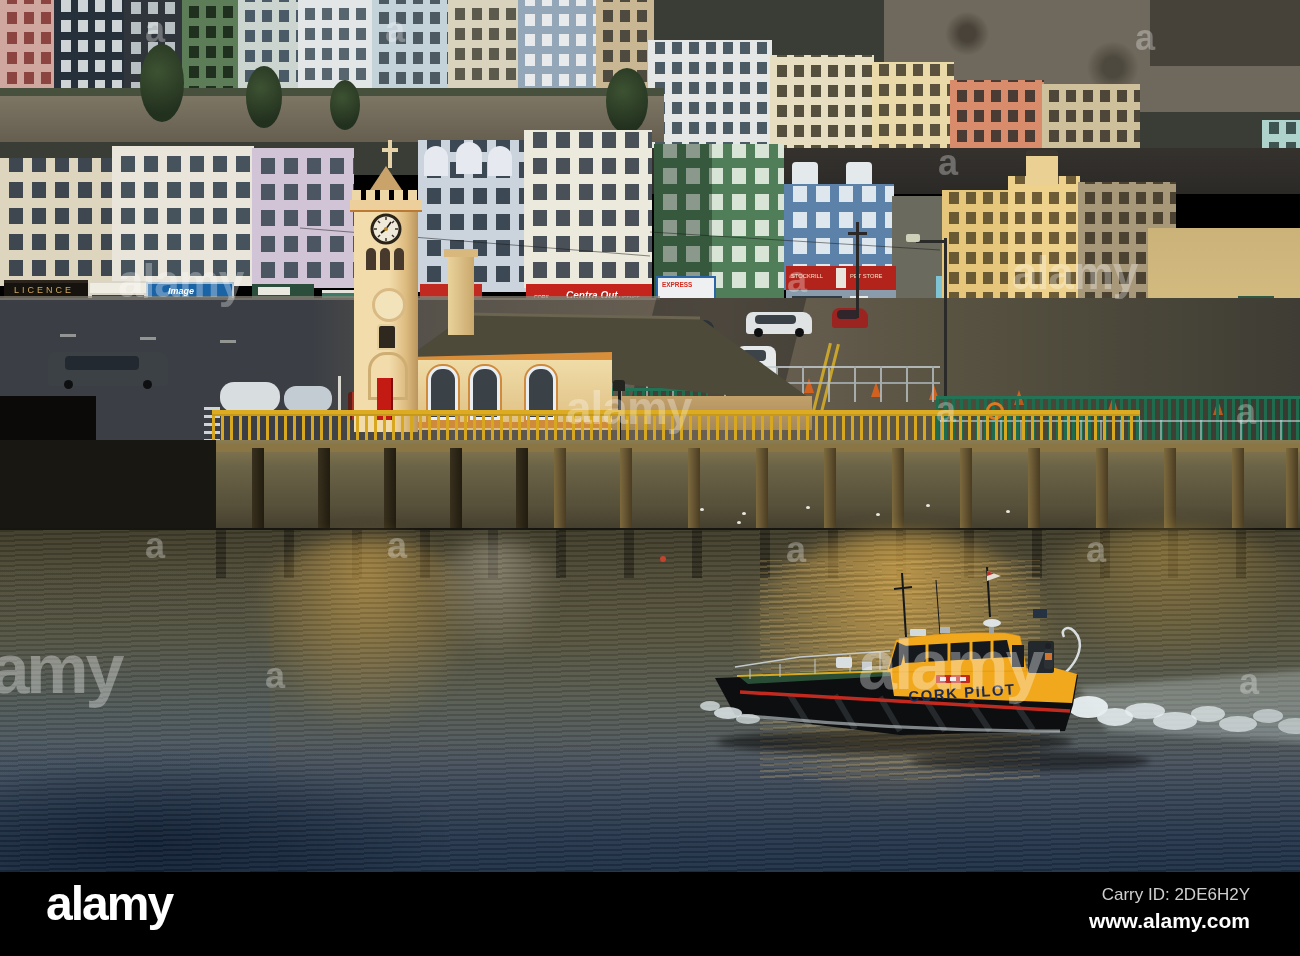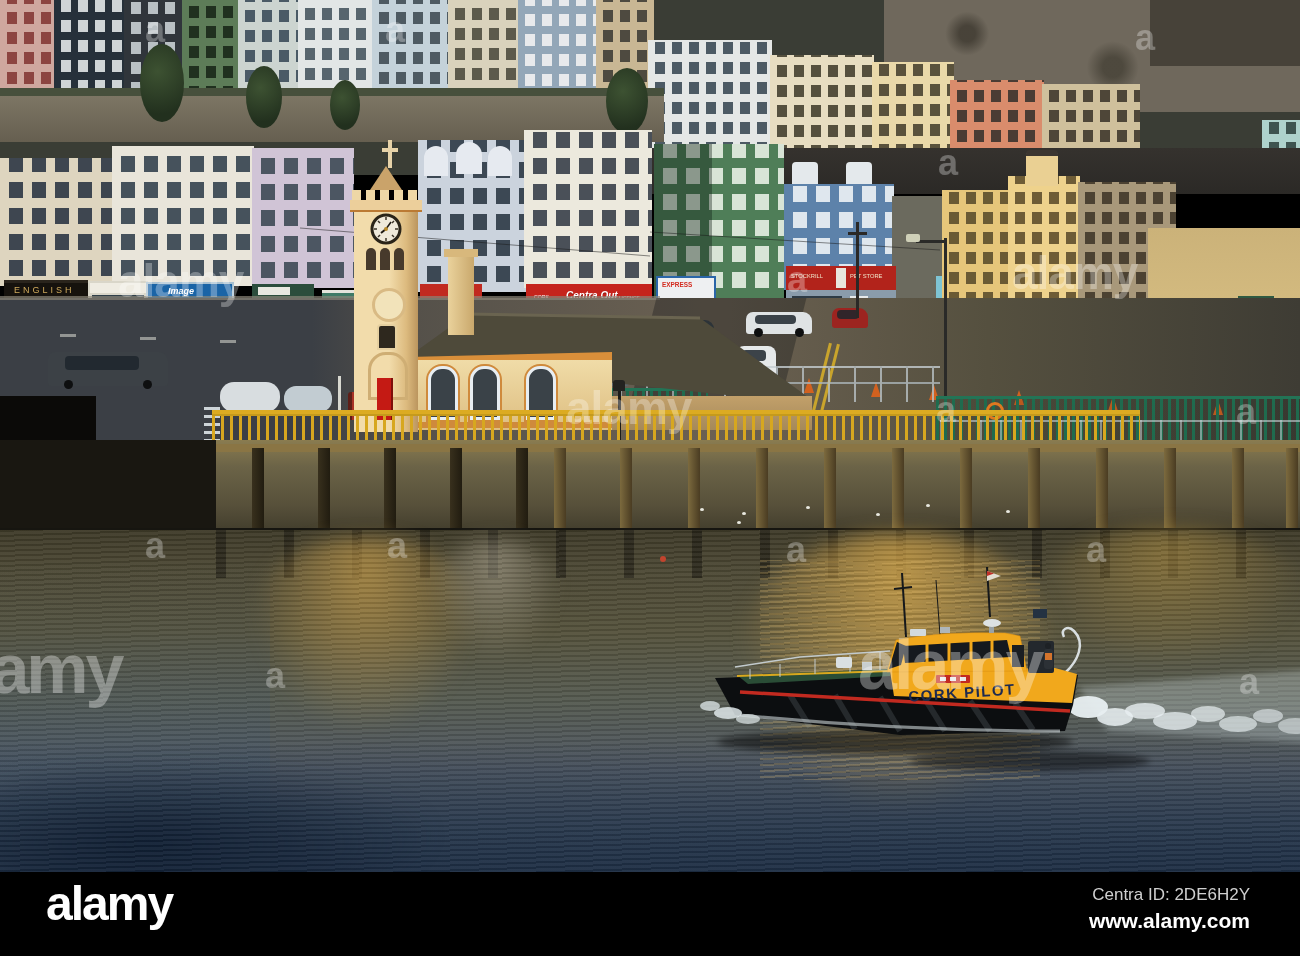--- a/index.html
+++ b/index.html
@@ -84,21 +84,21 @@
     <div class="abs" style="left:1026px;top:150px;width:32px;height:30px;background:#ead093;border-radius:4px 4px 0 0;border-top:6px solid #3c3630;"></div>
     <div class="bld-s" style="left:1078px;top:182px;width:98px;height:150px;--w:#a8987a;--win:#4c4232;"></div>
     <div class="abs" style="left:1148px;top:228px;width:152px;height:130px;background:linear-gradient(180deg,#cbb279,#d9c083);"></div>
     <div class="abs" style="left:1238px;top:296px;width:36px;height:44px;background:#2f5a42;"></div>
     <div class="abs" style="left:1264px;top:306px;width:22px;height:28px;background:#3f6b50;"></div>
     <div class="abs" style="left:1182px;top:318px;width:48px;height:44px;background:#e8e6e0;border-top:8px solid #c03028;box-shadow:inset 0 -26px 0 -18px rgba(120,120,120,.35);"></div>
   </div>
 
   <div>
     <div class="abs" style="left:4px;top:280px;width:84px;height:30px;background:#16120d;border-top:3px solid #2a241c;"></div>
-    <div class="txt" style="left:14px;top:286px;font-size:9px;letter-spacing:3px;color:#cfa95c;">ENGLISH</div>
+    <div class="txt" style="left:14px;top:286px;font-size:9px;letter-spacing:3px;color:#cfa95c;">LICENCE</div>
     <div class="abs" style="left:88px;top:281px;width:60px;height:30px;background:#d9d6c9;"></div>
     <div class="abs" style="left:90px;top:283px;width:56px;height:10px;background:#efece2;"></div>
     <div class="abs" style="left:92px;top:295px;width:52px;height:14px;background:#30404a;"></div>
     <div class="abs" style="left:146px;top:282px;width:88px;height:34px;background:#a8c0d0;"></div>
     <div class="abs" style="left:148px;top:284px;width:84px;height:14px;background:#1a64a6;"></div>
     <div class="txt" style="left:168px;top:287px;font-size:9px;font-weight:bold;font-style:italic;color:#ffffff;">Image</div>
     <div class="abs" style="left:252px;top:284px;width:62px;height:34px;background:#2b4d3c;"></div>
     <div class="abs" style="left:258px;top:287px;width:32px;height:8px;background:#e8e8e0;"></div>
     <div class="abs" style="left:322px;top:290px;width:34px;height:34px;background:#3f7a66;border-top:3px solid #e4e4dc;"></div>
     <div class="abs" style="left:420px;top:284px;width:62px;height:20px;background:#c12a20;"></div>
@@ -384,17 +384,17 @@
     <span class="wm wma" style="left:786px;top:532px;">a</span>
     <span class="wm wma" style="left:1086px;top:532px;">a</span>
     <span class="wm wmc" style="left:858px;top:630px;">alamy</span>
     <span class="wm wmc" style="left:-62px;top:634px;">alamy</span>
     <span class="wm wma" style="left:265px;top:658px;">a</span>
     <span class="wm wma" style="left:1239px;top:664px;">a</span>
   </div>
 
   <div class="abs" style="left:0;top:872px;width:1300px;height:84px;background:#000;">
     <span class="txt" style="left:46px;top:8px;font-size:48px;font-weight:bold;letter-spacing:-2px;color:#ffffff;">alamy</span>
-    <span class="txt" style="right:50px;top:14px;font-size:17px;color:#cfcfcf;">Centra ID: 2DE6H2Y</span>
+    <span class="txt" style="right:50px;top:14px;font-size:17px;color:#cfcfcf;">Carry ID: 2DE6H2Y</span>
     <span class="txt" style="right:50px;top:38px;font-size:21px;font-weight:bold;color:#ffffff;">www.alamy.com</span>
   </div>
 
 </div>
 
 </body></html>

